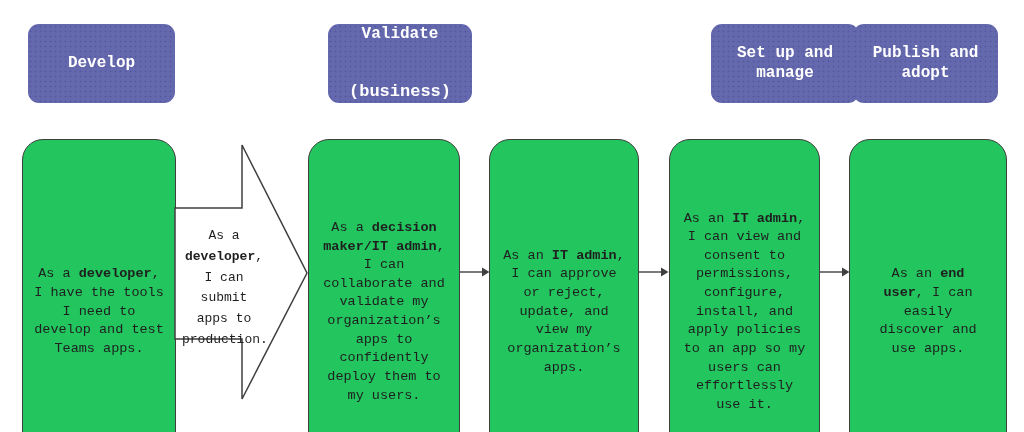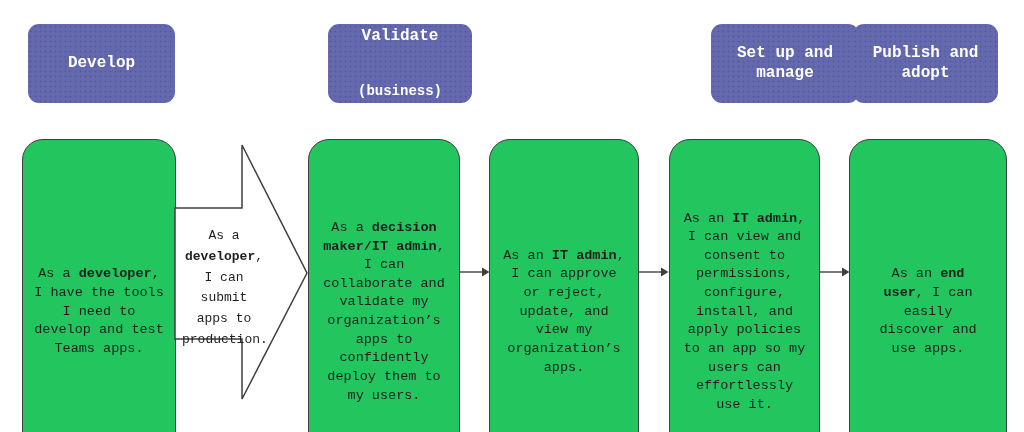--- a/index.html
+++ b/index.html
@@ -19,21 +19,21 @@
   .hdr{
     position:absolute;top:24px;height:79px;border-radius:11px;
     background-color:var(--header-bg);
     background-image:radial-gradient(var(--header-dot) 0.8px, transparent 1.1px);
     background-size:5px 5px;
     color:var(--header-text);
     display:flex;flex-direction:column;align-items:center;justify-content:center;
     text-align:center;box-sizing:border-box;padding:0 14px;
   }
   .hdr-title{font-size:16px;font-weight:700;line-height:1.22;}
-  .hdr-sub{font-size:14px;font-weight:700;line-height:1.25;}
+  .hdr-sub{font-size:17px;font-weight:700;line-height:1.25;}
   .hdr-sub:empty{display:none;}
   .h1{left:28px;width:147px;}
   .h2{left:328px;width:144px;gap:36px;}
   .h3{left:486px;width:147px;}
   .h4{left:672px;width:148px;margin-left:39px;}
   .h5{left:853px;width:145px;}
   
   .card{
     position:absolute;top:139px;height:346px;background:#22c55e;
     border:1.5px solid var(--outline);border-radius:21px;

